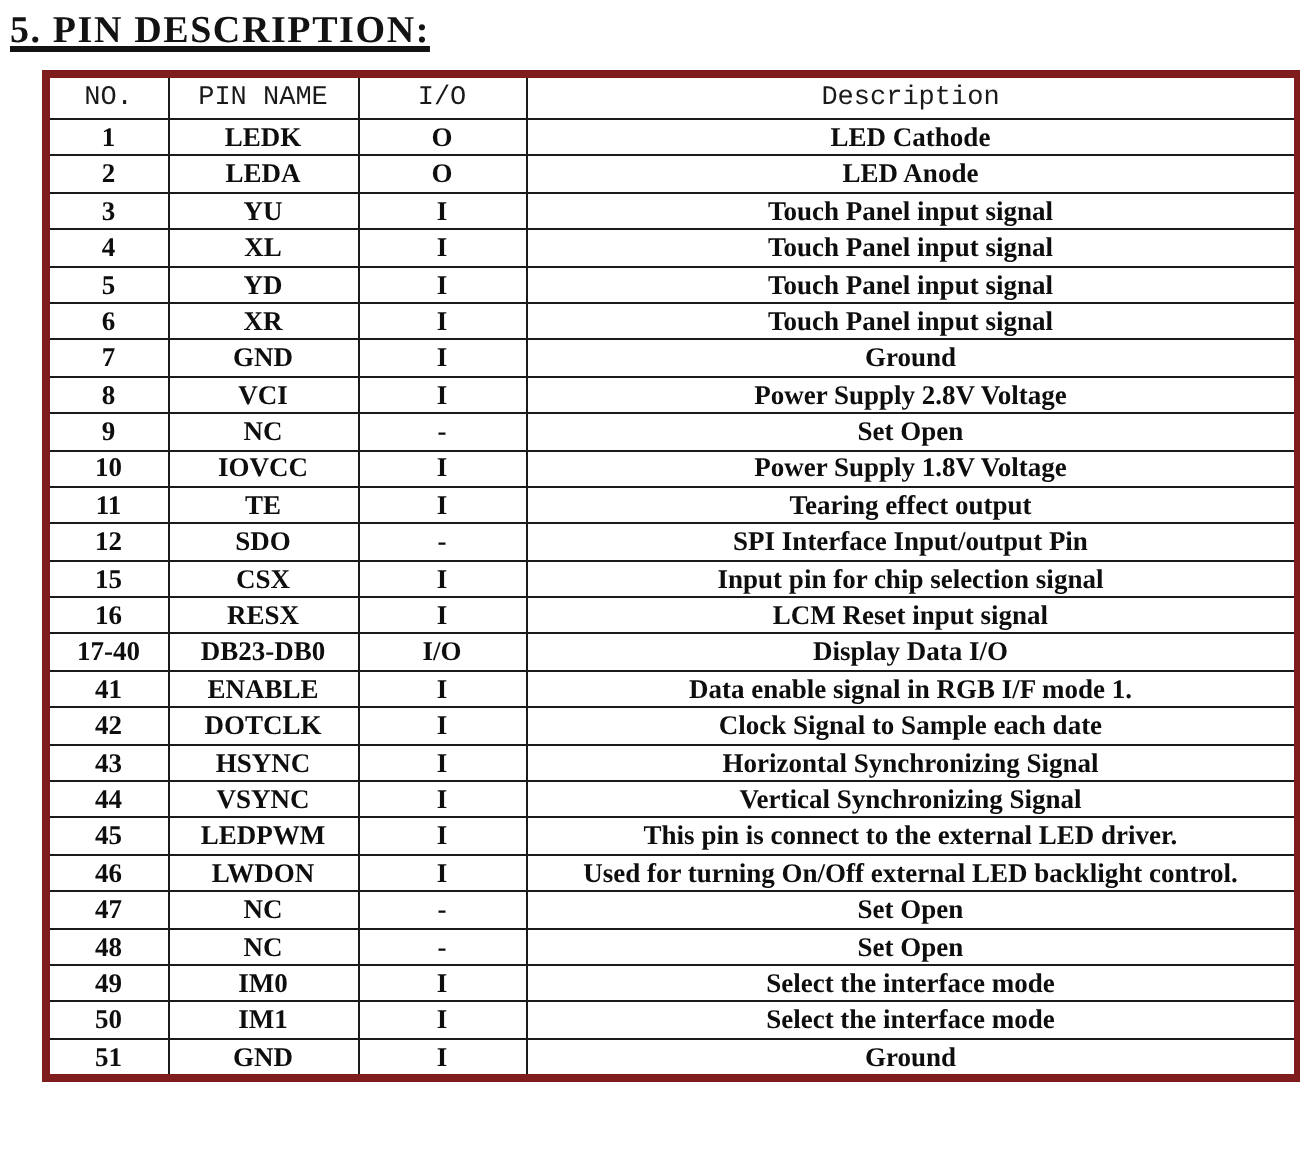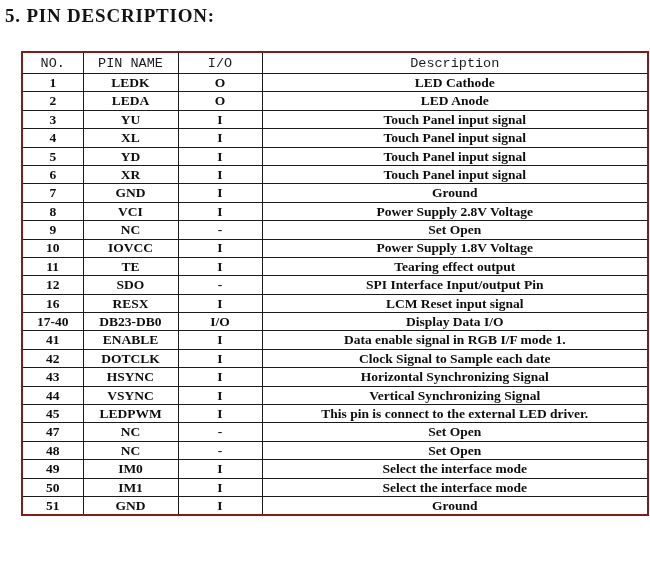--- a/index.html
+++ b/index.html
@@ -16,33 +16,34 @@
     background: #ffffff;
     box-sizing: border-box;
     padding-top: 3px;
   }
   .title {
     font-family: "Liberation Serif", serif;
     font-weight: bold;
     font-size: 19px;
     letter-spacing: 0.8px;
     color: #131313;
-    margin: 2px 0 24px 5px;
+    margin: 2px 0 8px 5px;
+    text-decoration: underline;
     text-decoration-thickness: 2.5px;
     text-underline-offset: 2px;
     display: inline-block;
   }
   .table-wrap {
     margin-left: 21px;
   }
   table.pin-table {
     border-collapse: collapse;
     table-layout: fixed;
     width: 626px;
-    border: 2px solid #7f1d1d;
+    border: 4px solid #7f1d1d;
   }
   table.pin-table th,
   table.pin-table td {
     border: 1px solid #1b1b1b;
     text-align: center;
     vertical-align: middle;
     padding: 0;
     overflow: hidden;
     white-space: nowrap;
   }
@@ -150,20 +151,26 @@
             <td>I</td>
             <td>Tearing effect output</td>
           </tr>
           <tr>
             <td>12</td>
             <td>SDO</td>
             <td>-</td>
             <td>SPI Interface Input/output Pin</td>
           </tr>
           <tr>
+            <td>15</td>
+            <td>CSX</td>
+            <td>I</td>
+            <td>Input pin for chip selection signal</td>
+          </tr>
+          <tr>
             <td>16</td>
             <td>RESX</td>
             <td>I</td>
             <td>LCM Reset input signal</td>
           </tr>
           <tr>
             <td>17-40</td>
             <td>DB23-DB0</td>
             <td>I/O</td>
             <td>Display Data I/O</td>
@@ -190,20 +197,26 @@
             <td>44</td>
             <td>VSYNC</td>
             <td>I</td>
             <td>Vertical Synchronizing Signal</td>
           </tr>
           <tr>
             <td>45</td>
             <td>LEDPWM</td>
             <td>I</td>
             <td>This pin is connect to the external LED driver.</td>
+          </tr>
+          <tr>
+            <td>46</td>
+            <td>LWDON</td>
+            <td>I</td>
+            <td>Used for turning On/Off external LED backlight control.</td>
           </tr>
           <tr>
             <td>47</td>
             <td>NC</td>
             <td>-</td>
             <td>Set Open</td>
           </tr>
           <tr>
             <td>48</td>
             <td>NC</td>

